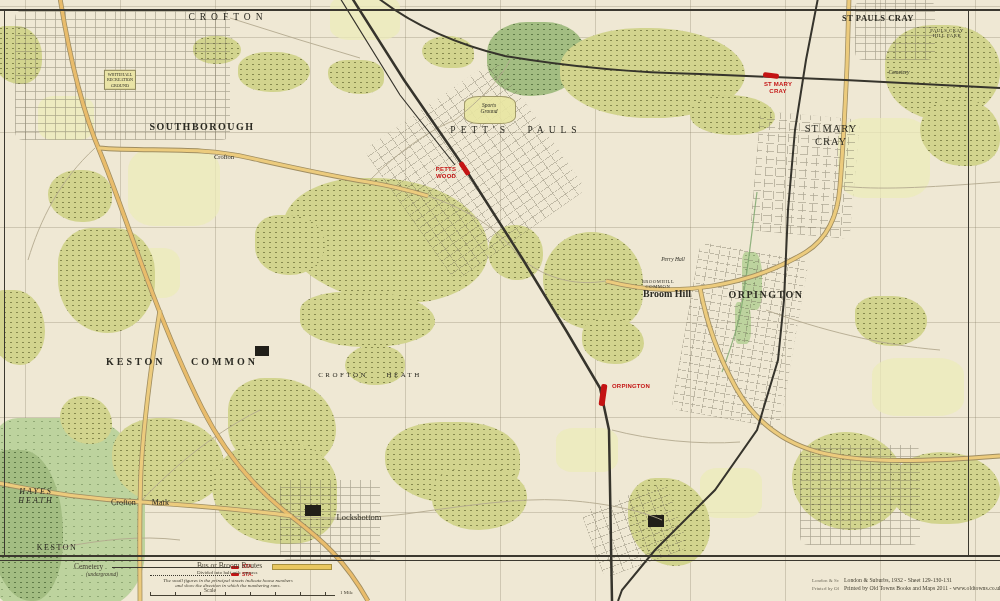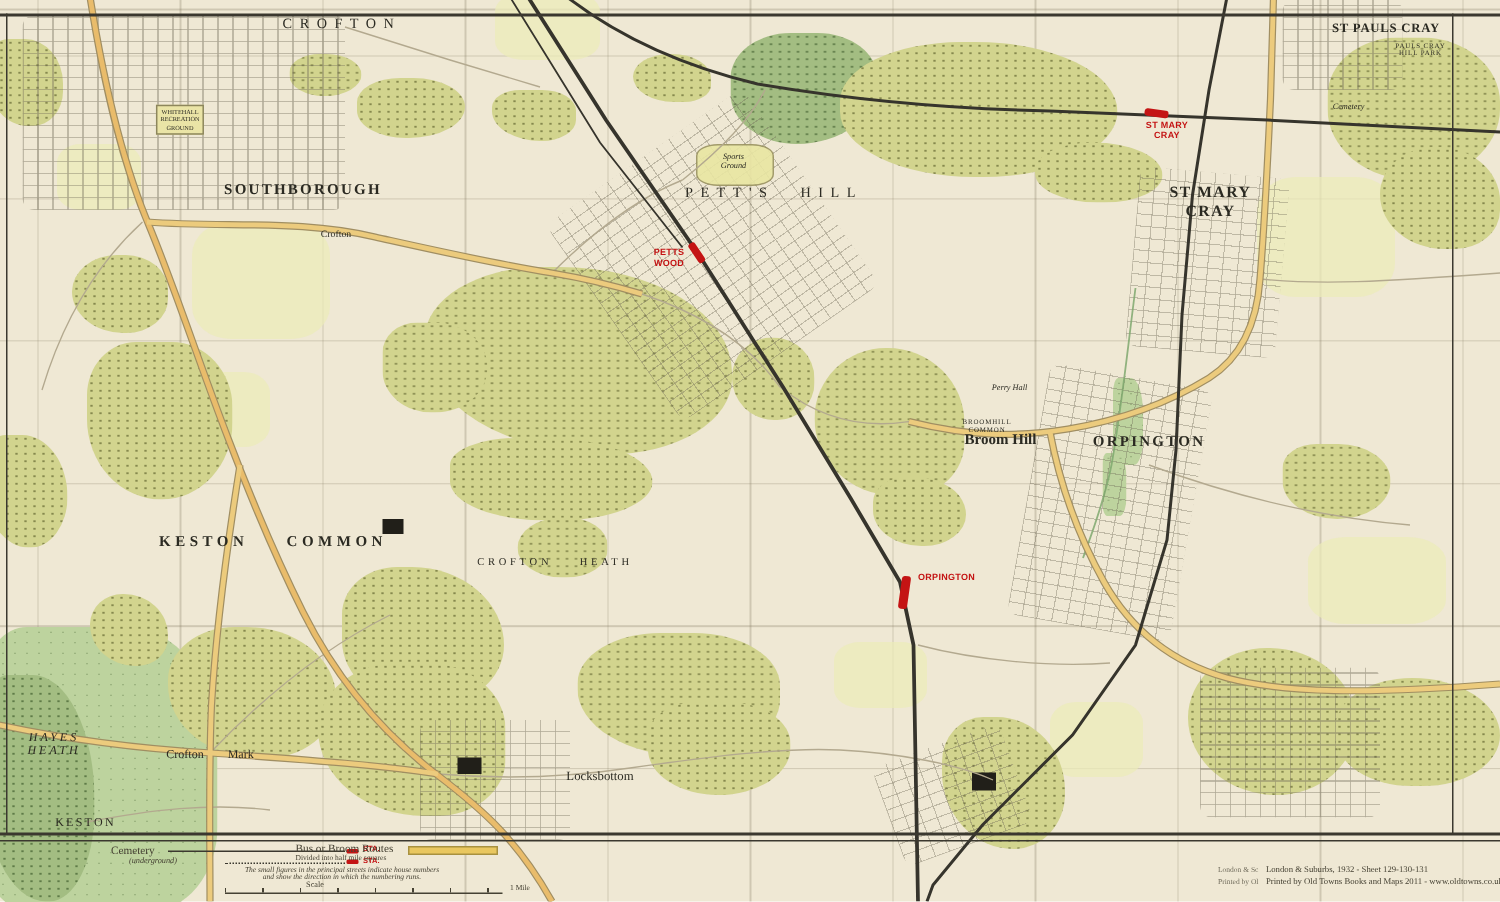--- a/index.html
+++ b/index.html
@@ -27,22 +27,22 @@
       repeating-linear-gradient(90deg, rgba(110,104,86,.75) 0 .7px, transparent .7px 10px);}
   .bld{position:absolute;background:#211f19;}
   
   .frame{position:absolute;background:#3b382f;}
   
   .plabel{position:absolute;transform:translate(-50%,-50%);color:#2b2a22;
     white-space:pre-line;text-align:center;line-height:1.15;z-index:30;}
   .town{font-weight:700;font-size:10px;letter-spacing:1.5px;}
   .town-wide{font-size:9.5px;letter-spacing:5px;word-spacing:10px;}
   .town-gap{font-weight:700;font-size:10px;letter-spacing:3px;word-spacing:20px;}
-  .town-2line{font-weight:700;font-size:10.5px;letter-spacing:1px;line-height:13px;}
-  .town-sm{font-weight:700;font-size:8.5px;letter-spacing:.5px;margin-left:46px;}
+  .town-2line{font-weight:400;font-size:10.5px;letter-spacing:1px;line-height:13px;margin-left:24px;}
+  .town-sm{font-weight:700;font-size:8.5px;letter-spacing:.5px;}
   .small-caps{font-size:7px;letter-spacing:2.5px;word-spacing:14px;}
   .village{font-size:8.5px;}
   .village-gap{font-size:8px;word-spacing:14px;}
   .village-caps{font-size:8px;letter-spacing:1.5px;}
   .hamlet{font-weight:700;font-size:10px;}
   .common-label{font-style:italic;font-size:8px;letter-spacing:2px;}
   .tiny-caps{font-size:4.6px;letter-spacing:.6px;}
   .tiny-italic{font-style:italic;font-size:5.5px;}
   .tiny{font-size:6.5px;}
   .boxed{font-size:4.2px;background:#eae4a6;border:.5px solid #8d865c;padding:1px 2px;line-height:1.3;}
@@ -176,34 +176,34 @@
 
   <div class="frame" style="left:0;top:9px;width:1000px;height:1.6px;"></div>
   <div class="frame" style="left:4px;top:9px;width:1.2px;height:547px;"></div>
   <div class="frame" style="left:968px;top:9px;width:1.2px;height:547px;"></div>
   <div class="frame" style="left:0;top:555px;width:1000px;height:2.2px;"></div>
   <div class="frame" style="left:0;top:560px;width:1000px;height:.7px;"></div>
 
   <div class="layer" id="labels">
       <span class="plabel town-wide" style="left: 228px; top: 17px;">CROFTON</span>
       <span class="plabel town" style="left: 202px; top: 127px;">SOUTHBOROUGH</span>
-      <span class="plabel town-wide" style="left: 516px; top: 130px;">PETT'S HILL</span>
+      <span class="plabel town-wide" style="left: 516px; top: 130px;">PETT'S PAULS</span>
       <span class="plabel town-sm" style="left: 878px; top: 19px;">ST PAULS CRAY</span>
       <span class="plabel tiny-caps" style="left: 947px; top: 33px;">PAULS CRAY
 HILL PARK</span>
       <span class="plabel town-2line" style="left: 807px; top: 135px;">ST MARY
 CRAY</span>
       <span class="plabel town" style="left: 766px; top: 295px;">ORPINGTON</span>
       <span class="plabel town-gap" style="left: 182px; top: 362px;">KESTON COMMON</span>
       <span class="plabel small-caps" style="left: 370px; top: 375px;">CROFTON HEATH</span>
       <span class="plabel common-label" style="left: 36px; top: 496px;">HAYES
 HEATH</span>
       <span class="plabel village-gap" style="left: 140px; top: 503px;">Crofton Mark</span>
       <span class="plabel village-caps" style="left: 57px; top: 548px;">KESTON</span>
-      <span class="plabel village" style="left: 400px; top: 518px;">Locksbottom</span>
+      <span class="plabel village" style="left: 359px; top: 518px;">Locksbottom</span>
       <span class="plabel hamlet" style="left: 667px; top: 294px;">Broom Hill</span>
       <span class="plabel tiny-caps" style="left: 658px; top: 284px;">BROOMHILL
 COMMON</span>
       <span class="plabel tiny-italic" style="left: 673px; top: 259px;">Perry Hall</span>
       <span class="plabel tiny-italic" style="left: 899px; top: 72px;">Cemetery</span>
       <span class="plabel tiny" style="left: 224px; top: 157px;">Crofton</span>
       <span class="plabel boxed" style="left: 120px; top: 80px;">WHITEHALL
 RECREATION
 GROUND</span>
       <span class="plabel tiny-italic" style="left: 489px; top: 108px;">Sports

